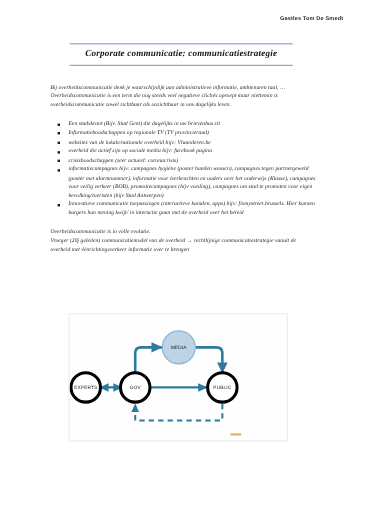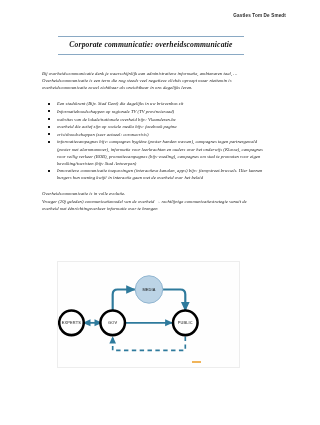--- a/index.html
+++ b/index.html
@@ -144,21 +144,21 @@
 </style>
 </head>
 <body>
 
 <div class="page">
 
   <div class="header">Gastles Tom De Smedt</div>
 
   <div class="title-block">
     <div class="title-rule top"></div>
-    <div class="doc-title">Corporate communicatie: overheidscommunicatie</div>
+    <div class="doc-title">Corporate communicatie: communicatiestrategie</div>
     <div class="title-rule bottom"></div>
   </div>
 
   <div class="body-wrap">
 
     <p class="para intro">Bij overheidscommunicatie denk je waarschijnlijk aan administratieve informatie, ambtenaren taal, … Overheidscommunicatie is een term die nog steeds veel negatieve clichés oproept maar niettemin is overheidscommunicatie zowel zichtbaar als onzichtbaar in ons dagelijks leven.</p>
 
     <ul class="bullets">
       <li>Een stadskrant (Bijv. Stad Gent) die dagelijks in uw brievenbus zit</li>
       <li>Informatieboodschappen op regionale TV (TV provincieraad)</li>

